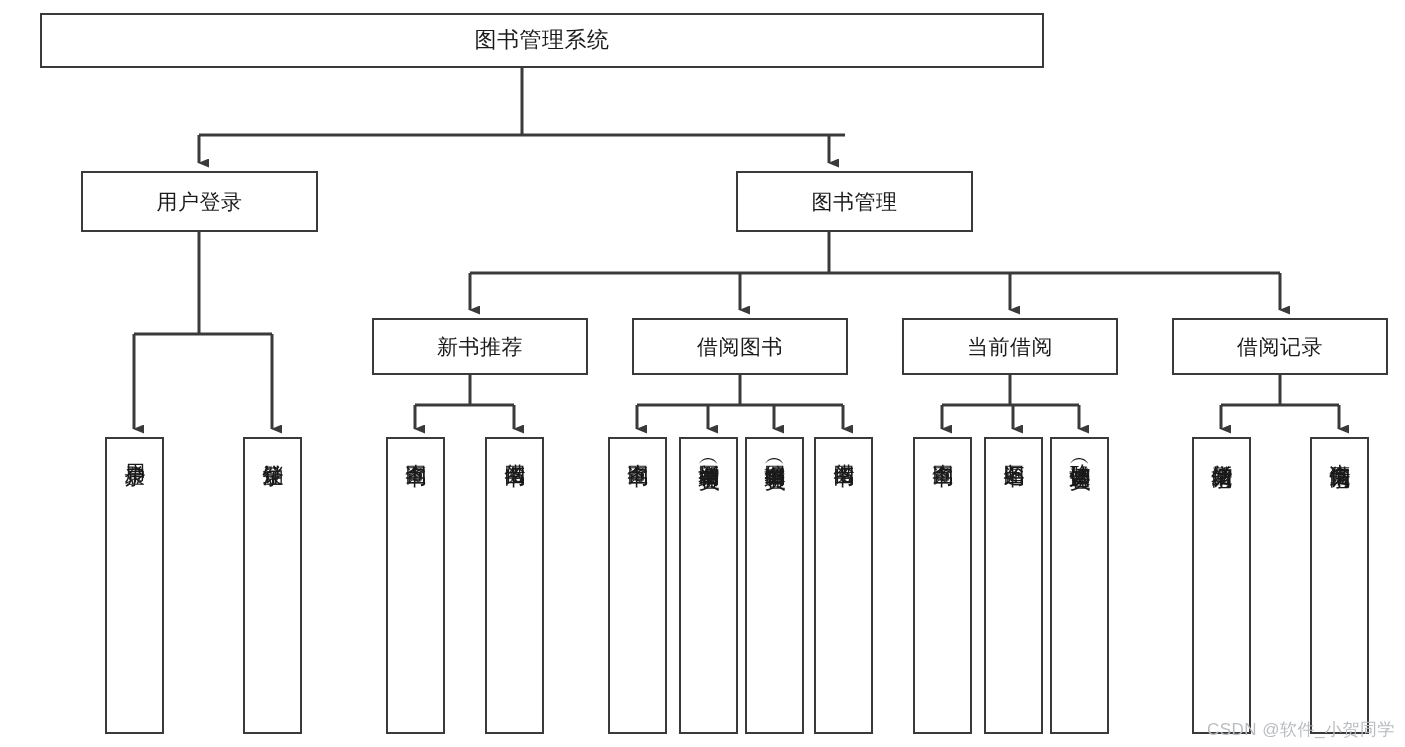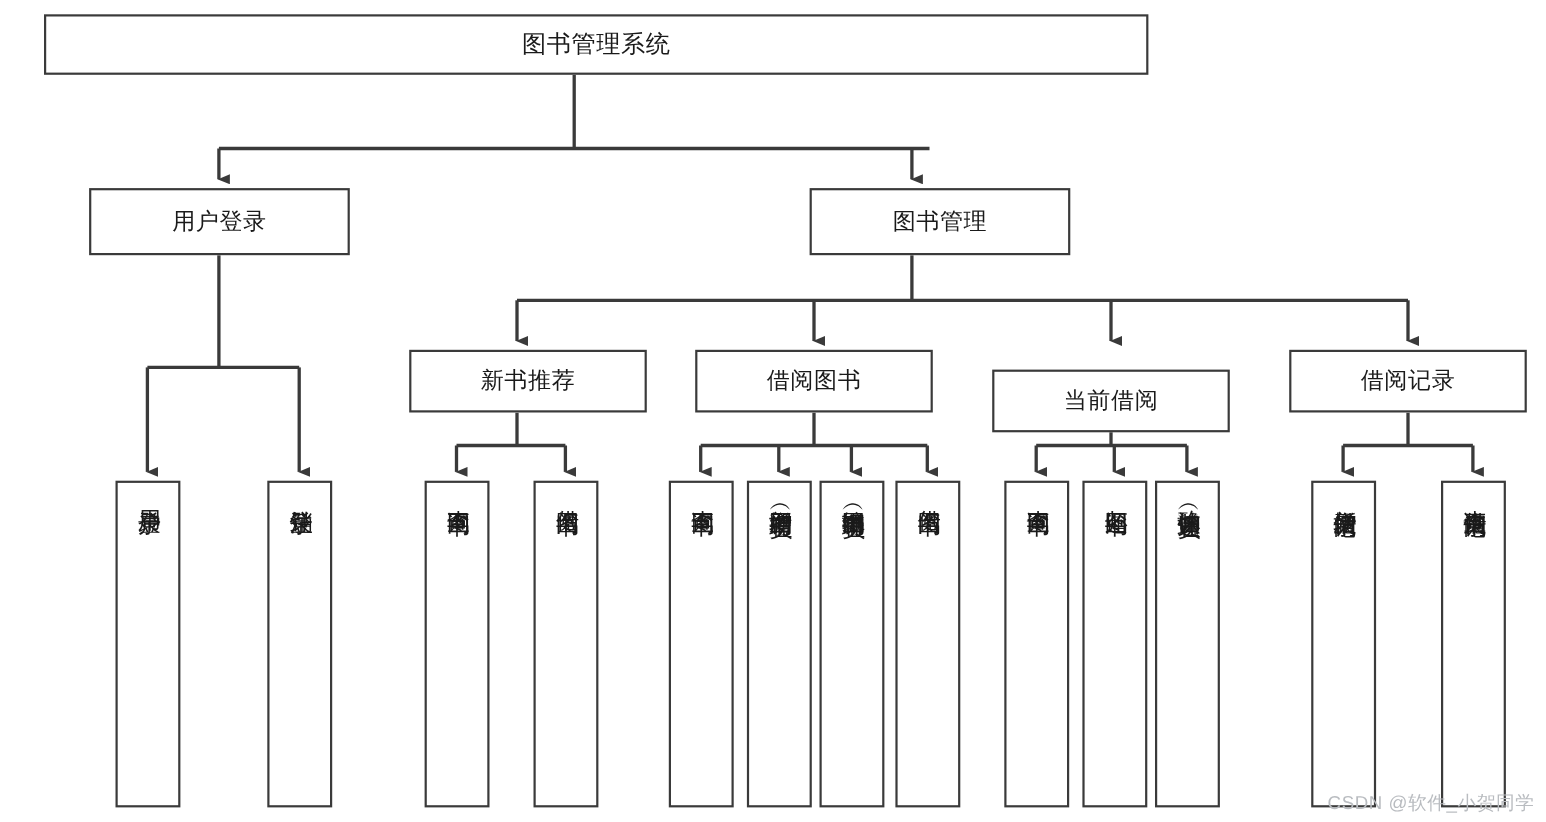--- a/index.html
+++ b/index.html
@@ -137,21 +137,21 @@
   <div class="node horizontal" style="left:711px; top:171px; width:237px; height:61px;margin-left:25px;">
     <span class="node-label">图书管理</span>
   </div>
 
   <div class="node horizontal" style="left:372px; top:318px; width:216px; height:57px;">
     <span class="node-label">新书推荐</span>
   </div>
   <div class="node horizontal" style="left:632px; top:318px; width:216px; height:57px;">
     <span class="node-label">借阅图书</span>
   </div>
-  <div class="node horizontal" style="left:902px; top:336px; width:216px; height:57px;">
+  <div class="node horizontal" style="left:902px; top:318px; width:216px; height:57px;">
     <span class="node-label">当前借阅</span>
   </div>
   <div class="node horizontal" style="left:1172px; top:318px; width:216px; height:57px;">
     <span class="node-label">借阅记录</span>
   </div>
 
   <div class="node vertical" style="left:105px; top:437px; width:59px; height:297px;">
     <span class="node-label">用户登录</span>
   </div>
   <div class="node vertical" style="left:243px; top:437px; width:59px; height:297px;">

